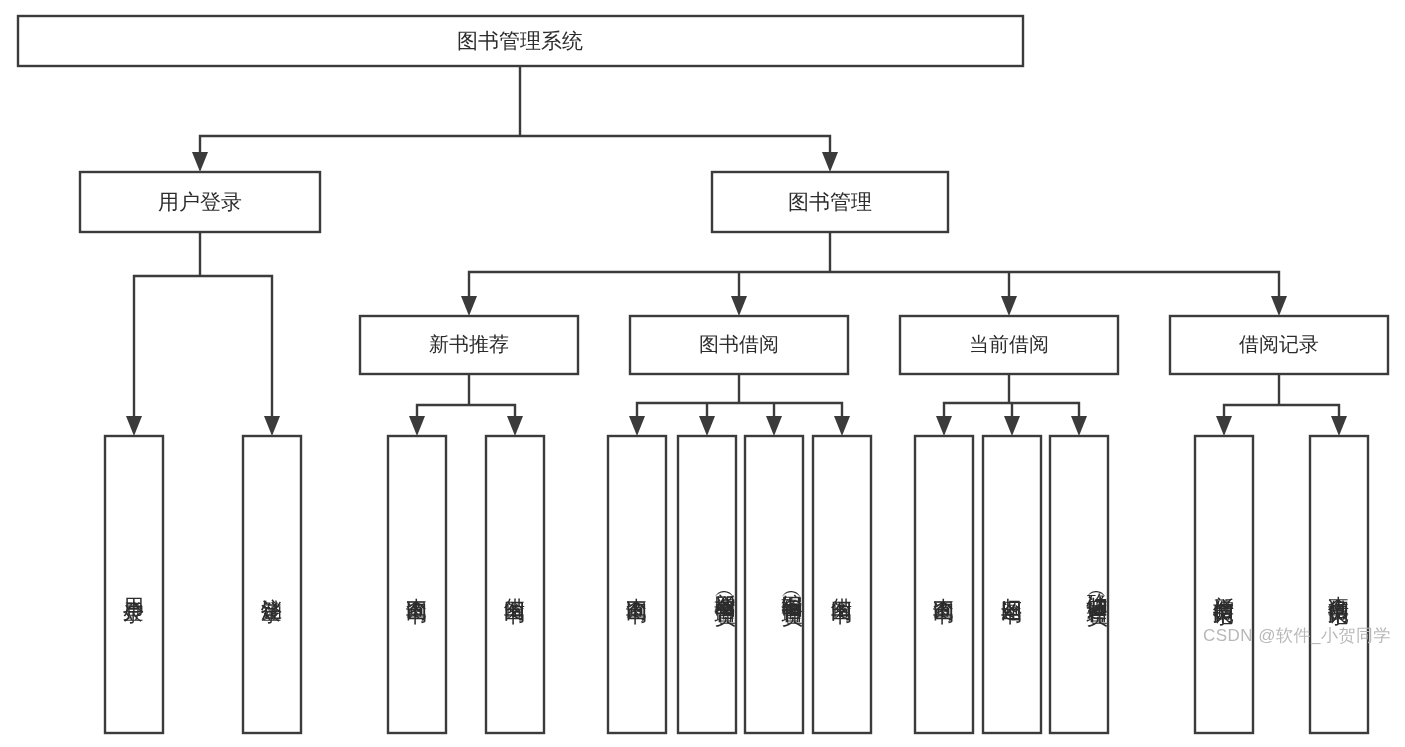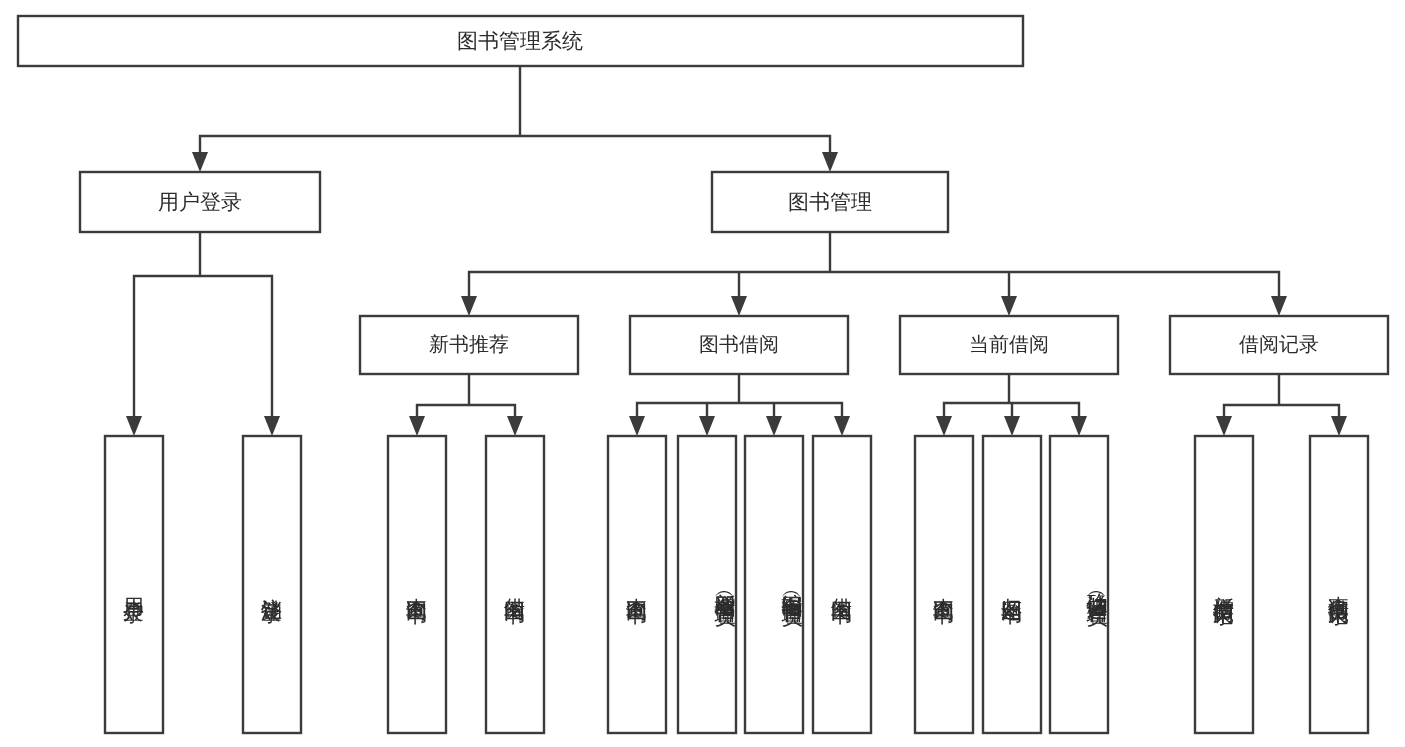--- a/index.html
+++ b/index.html
@@ -132,13 +132,14 @@
   <div class="vnode-label" style="left:608px;top:436px;width:58px;height:297px;">查询图书</div>
   <div class="vnode-label" style="left:678px;top:438px;width:58px;height:293px;align-items:flex-start;">新增图书（管理员）</div>
   <div class="vnode-label" style="left:745px;top:438px;width:58px;height:293px;align-items:flex-start;">编辑图书（管理员）</div>
   <div class="vnode-label" style="left:813px;top:436px;width:58px;height:297px;">借阅图书</div>
   <div class="vnode-label" style="left:915px;top:436px;width:58px;height:297px;">查询图书</div>
   <div class="vnode-label" style="left:983px;top:436px;width:58px;height:297px;">归还图书</div>
   <div class="vnode-label" style="left:1050px;top:438px;width:58px;height:293px;align-items:flex-start;">确认归还（管理员）</div>
   <div class="vnode-label" style="left:1195px;top:436px;width:58px;height:297px;">新增借阅记录</div>
   <div class="vnode-label" style="left:1310px;top:436px;width:58px;height:297px;">查询借阅记录</div>
 
+  <div id="watermark">CSDN @软件_小贺同学</div>
 </div>
 
 </body></html>

